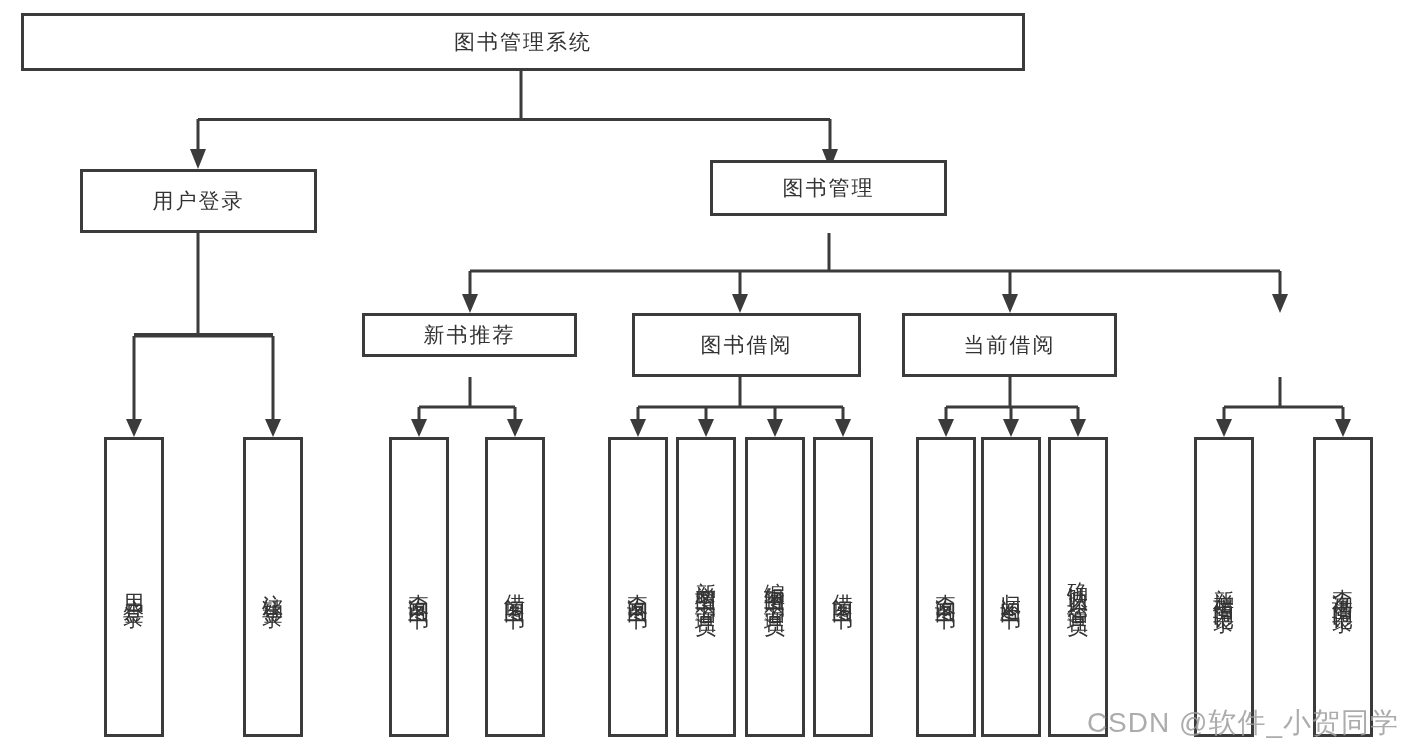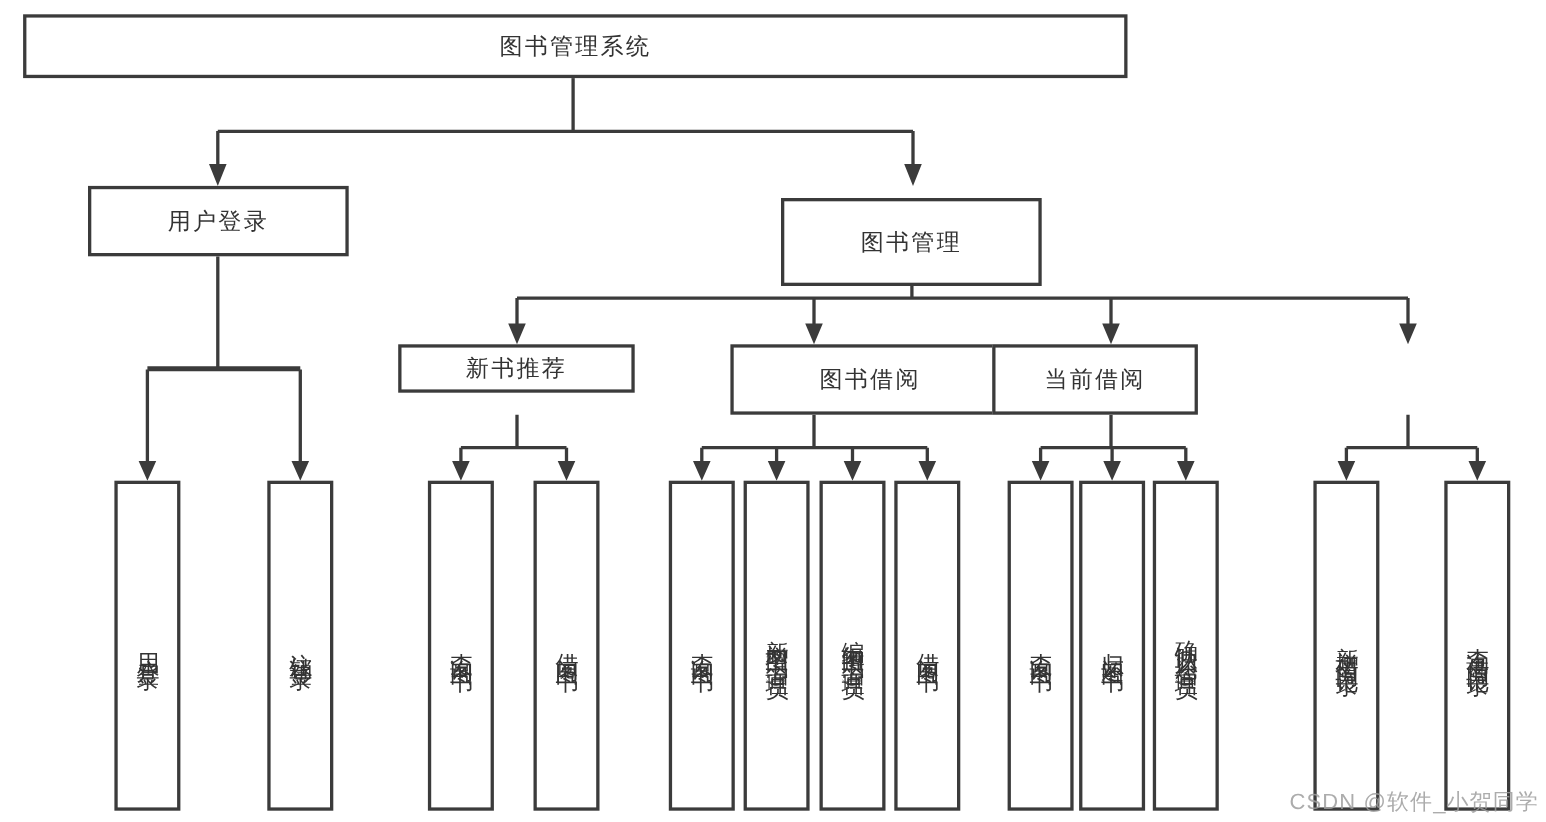--- a/index.html
+++ b/index.html
@@ -23,21 +23,21 @@
   }
   .box.h span{letter-spacing:2px;white-space:nowrap;}
   .box.v span{
     writing-mode:vertical-rl;
     letter-spacing:5px;
     line-height:1;
   }
   .watermark{
     position:absolute;
     right:6px;bottom:5px;
-    font-size:20px;
+    font-size:28px;
     color:rgba(158,158,158,0.85);
     letter-spacing:1px;
     white-space:nowrap;
     z-index:5;
   }
 </style>
 </head>
 <body>
 
 <div class="stage">
@@ -97,31 +97,31 @@
          M1335 419 h16 l-8 18 z"></path>
   </svg>
 
   <div class="box h" style="left:21px;top:13px;width:1004px;height:58px">
     <span>图书管理系统</span>
   </div>
 
   <div class="box h" style="left:80px;top:169px;width:237px;height:64px">
     <span>用户登录</span>
   </div>
-  <div class="box h" style="left:710px;top:180px;width:237px;height:80px">
+  <div class="box h" style="left:710px;top:160px;width:237px;height:56px">
     <span>图书管理</span>
   </div>
 
   <div class="box h" style="left:362px;top:313px;width:215px;height:44px">
     <span>新书推荐</span>
   </div>
-  <div class="box h" style="left:664px;top:313px;width:254px;height:64px">
+  <div class="box h" style="left:632px;top:313px;width:229px;height:64px">
     <span>图书借阅</span>
   </div>
-  <div class="box h" style="left:902px;top:313px;width:187px;height:64px">
+  <div class="box h" style="left:902px;top:313px;width:215px;height:64px">
     <span>当前借阅</span>
   </div>
 
   <div class="box v" style="left:104px;top:437px;width:60px;height:300px">
     <span>用户登录</span>
   </div>
   <div class="box v" style="left:243px;top:437px;width:60px;height:300px">
     <span>注销登录</span>
   </div>
 

